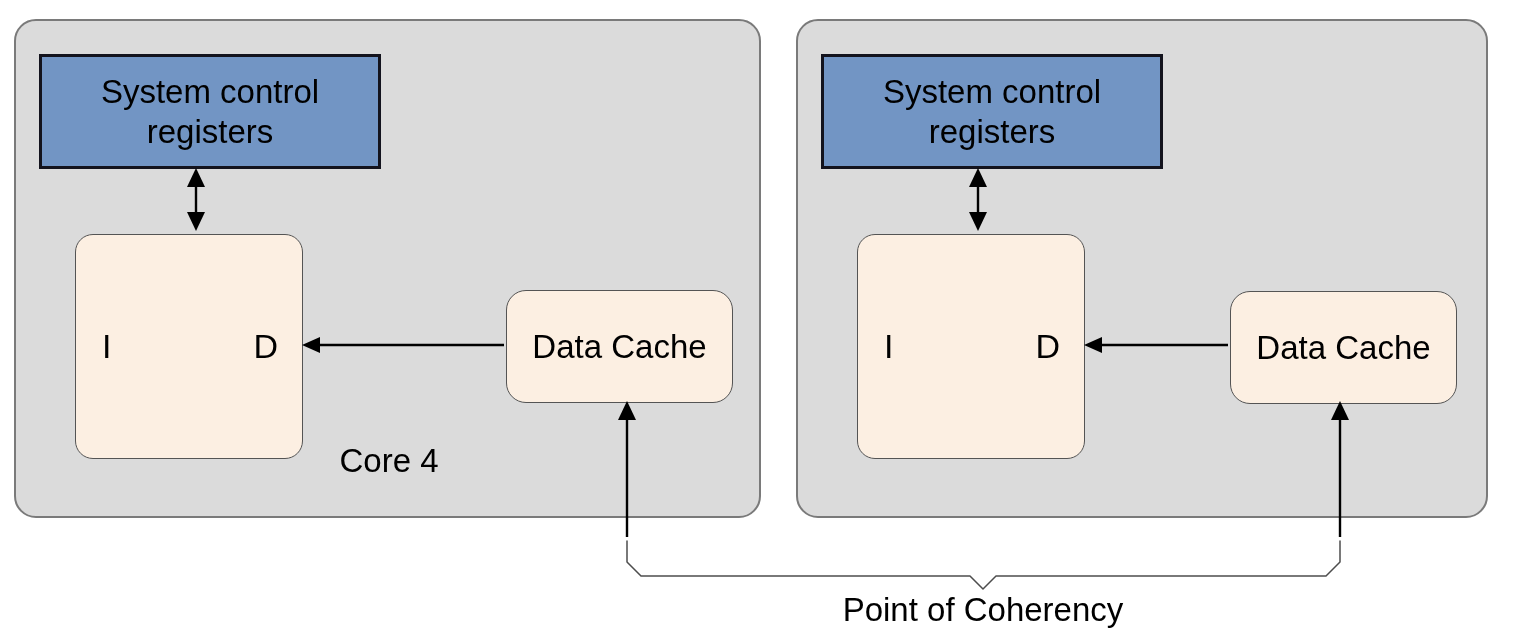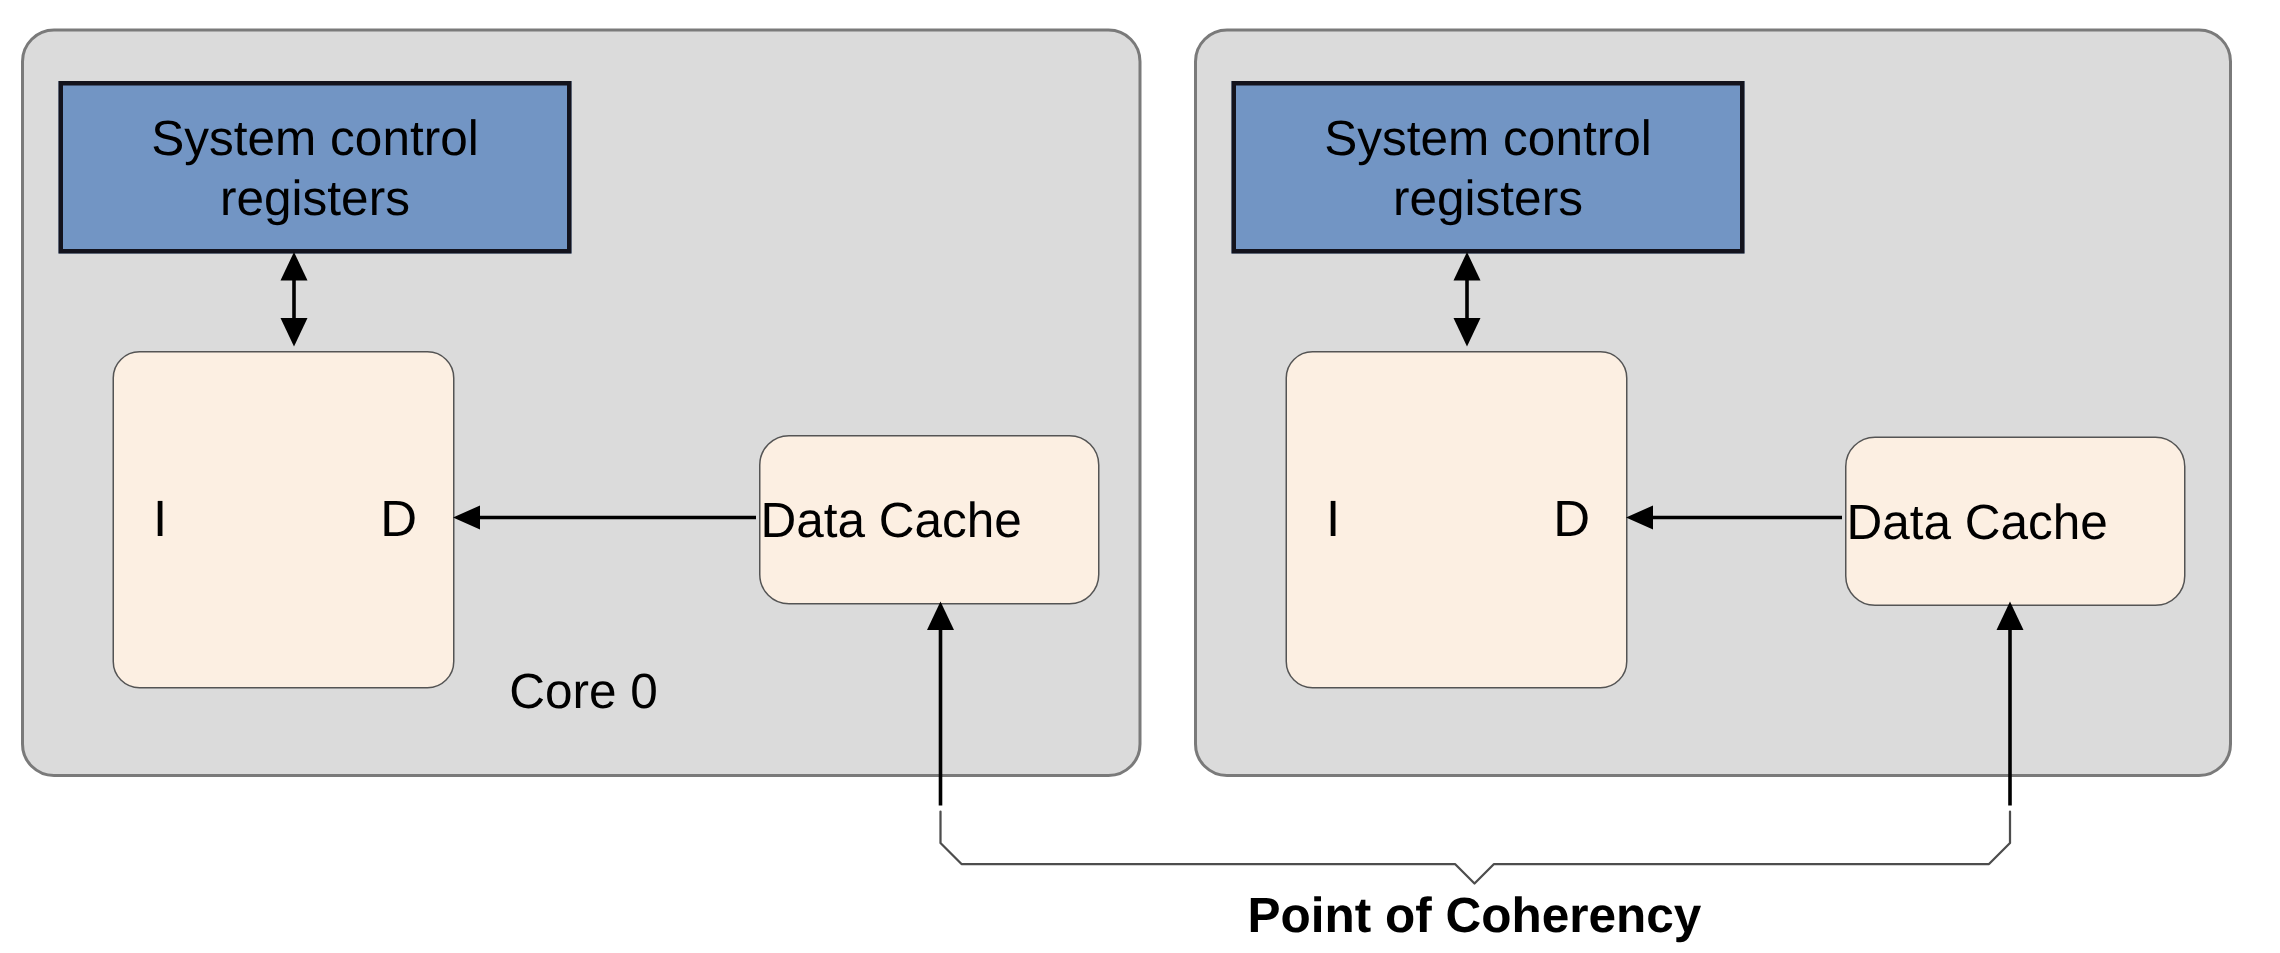--- a/index.html
+++ b/index.html
@@ -19,27 +19,27 @@
   .scr{position:absolute;left:23px;top:33px;width:342px;height:115px;
     background:var(--register-fill);border:3px solid var(--register-border);
     display:flex;flex-direction:column;align-items:center;justify-content:center;
     font-size:33px;line-height:40px;text-align:center;}
   .idbox{position:absolute;left:59px;top:213px;width:228px;height:225px;
     background:var(--cache-fill);border:1.5px solid var(--cache-border);border-radius:18px;
     display:flex;align-items:center;justify-content:space-between;
     padding:0 24px 0 26px;font-size:34px;}
   .cache{position:absolute;top:269px;width:227px;height:113px;
     background:var(--cache-fill);border:1.5px solid var(--cache-border);border-radius:20px;
-    display:flex;align-items:center;font-size:33px;}
+    display:flex;align-items:center;justify-content:center;font-size:33px;}
   .cache--0{left:490px;}
   .cache--1{left:432px;top:270px;}
   .corelabel{position:absolute;left:273px;top:420px;width:200px;height:40px;
     line-height:40px;text-align:center;font-size:33px;}
   .poc{position:absolute;left:783px;top:592px;width:400px;height:36px;
-    line-height:36px;text-align:center;font-size:33px;font-weight:bold;}
+    line-height:36px;text-align:center;font-size:33px;}
   .overlay{position:absolute;left:0;top:0;width:1520px;height:635px;pointer-events:none;}
   .overlay line{stroke:var(--arrow);stroke-width:2.4;}
   .overlay polygon{fill:var(--arrow);stroke:none;}
   .overlay .brace{stroke:var(--brace);stroke-width:1.5;fill:none;
     stroke-linejoin:round;stroke-linecap:round;}
 </style>
 </head>
 <body>
 
 <div class="stage">
@@ -49,21 +49,21 @@
       <span>System control</span>
       <span>registers</span>
     </div>
     <div class="idbox">
       <span>I</span>
       <span>D</span>
     </div>
     <div class="cache cache--0">
       <span>Data Cache</span>
     </div>
-    <div class="corelabel">Core 0</div>
+    <div class="corelabel">Core 4</div>
   </section>
 
   <section class="core core--1">
     <div class="scr">
       <span>System control</span>
       <span>registers</span>
     </div>
     <div class="idbox">
       <span>I</span>
       <span>D</span>

